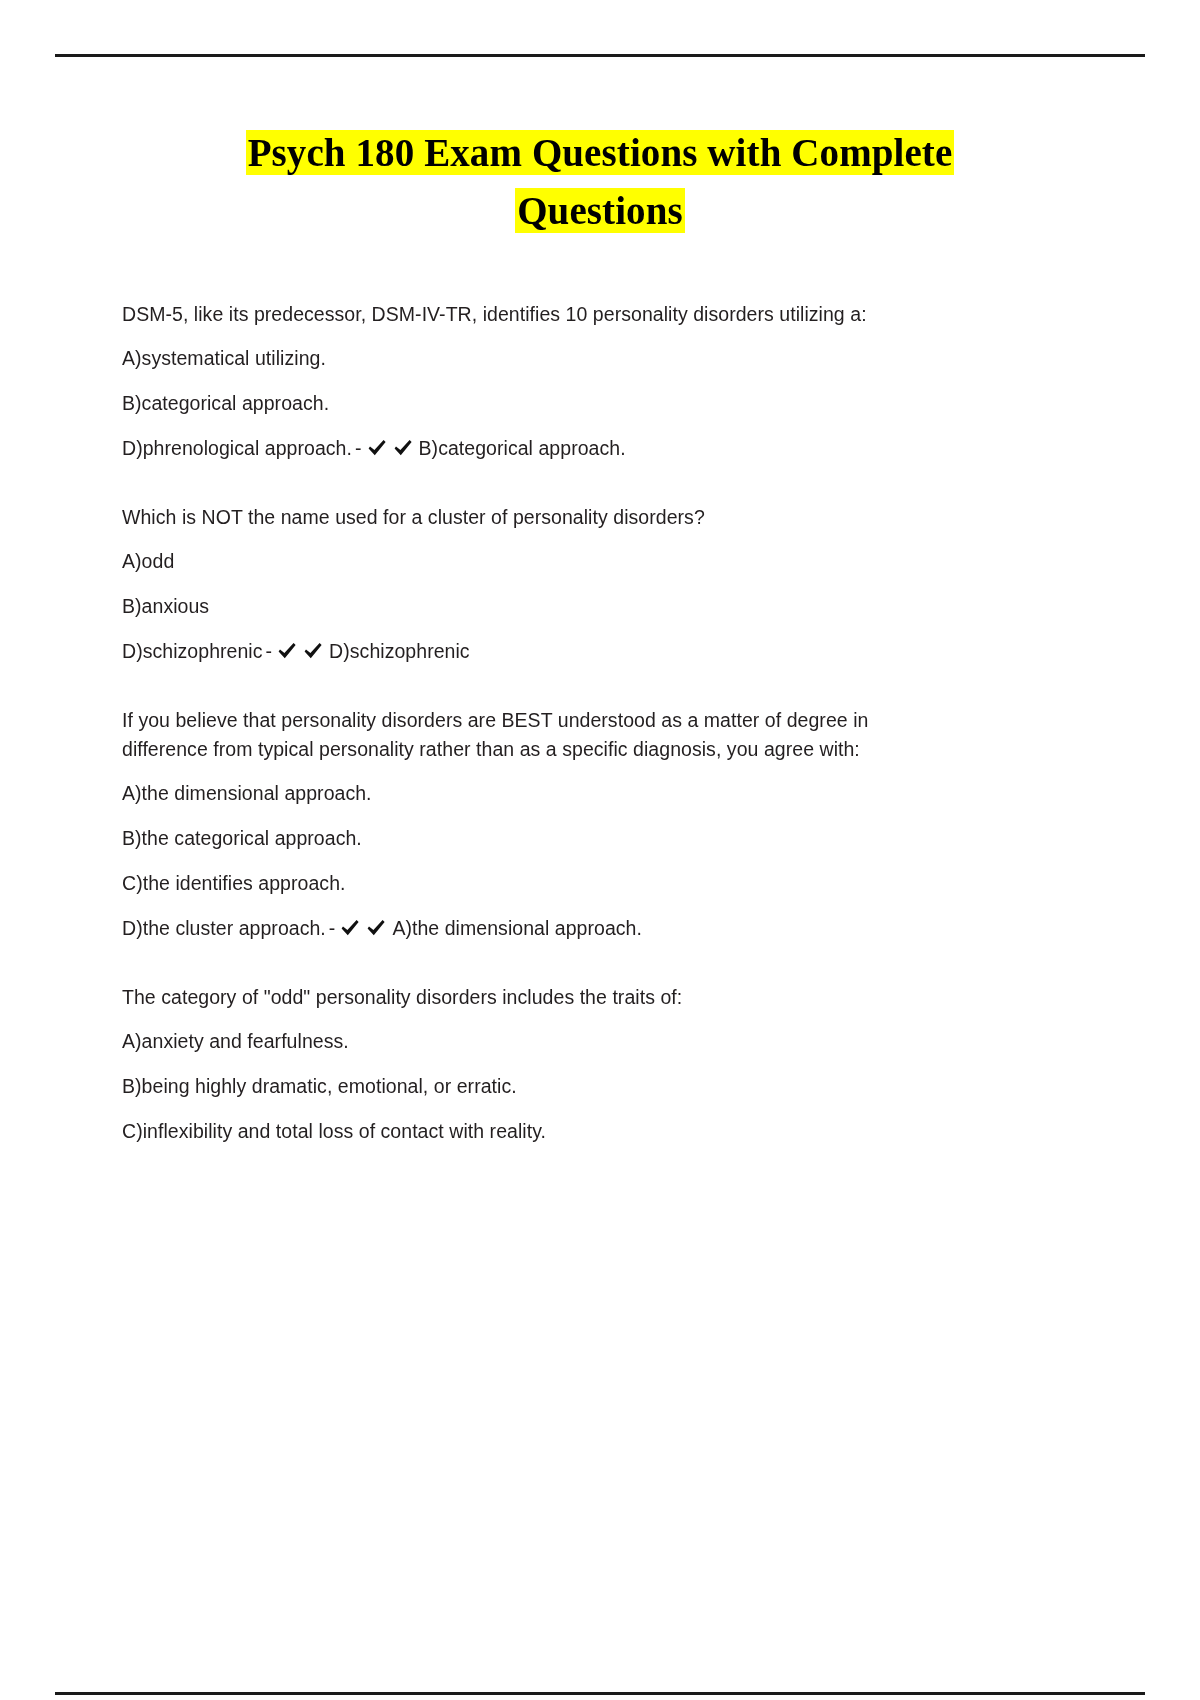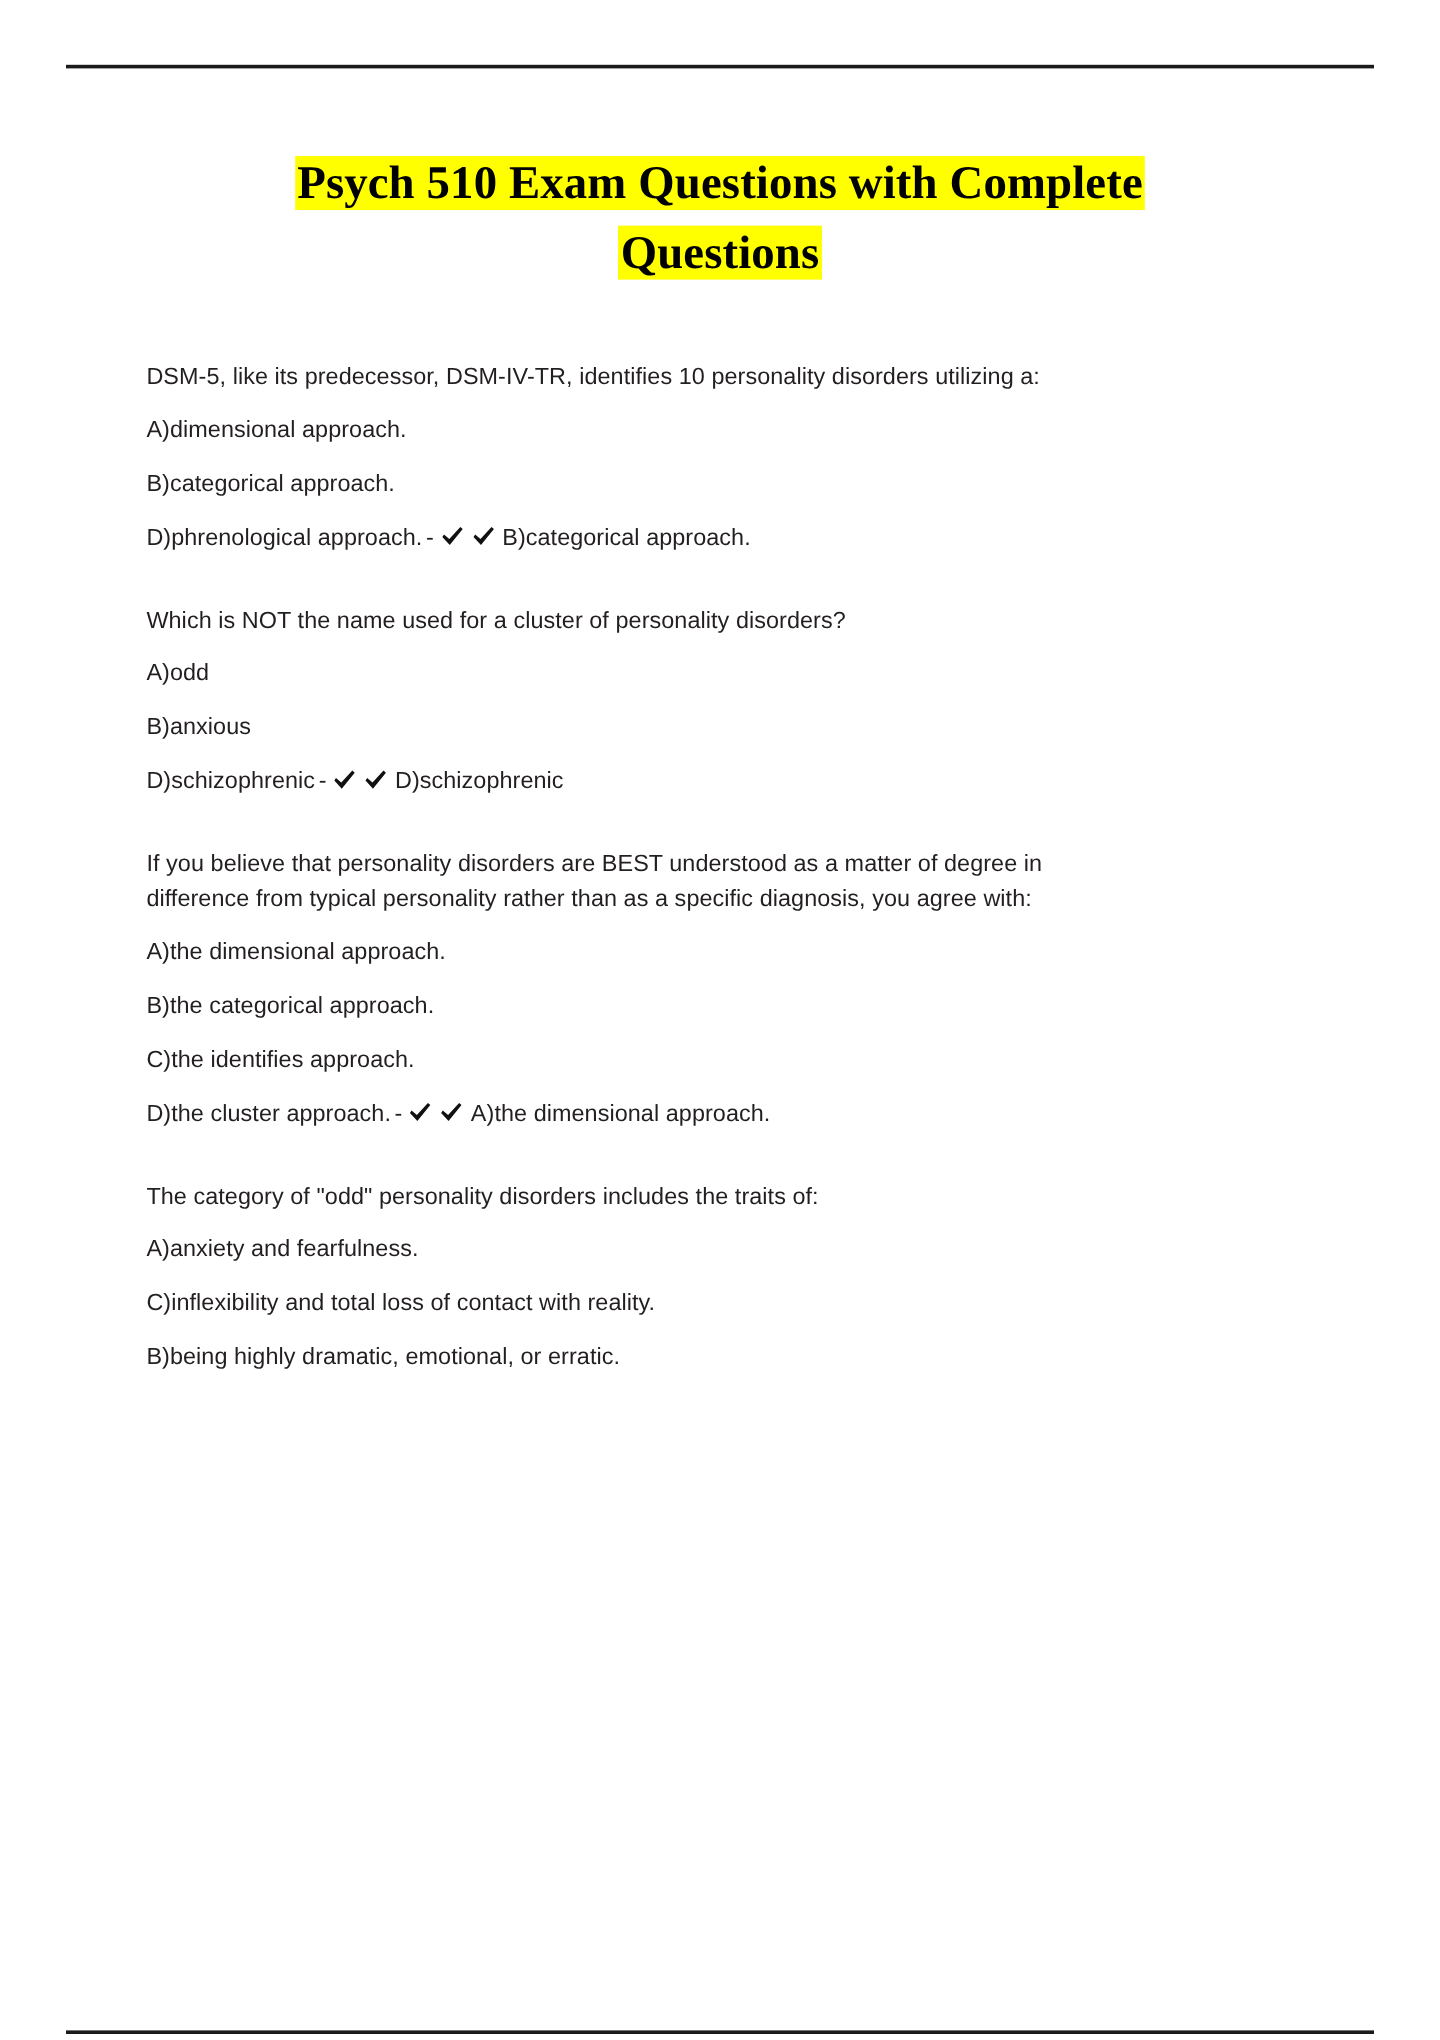--- a/index.html
+++ b/index.html
@@ -99,28 +99,28 @@
   }
 </style>
 </head>
 <body>
 
 <div class="page">
 
   <div class="rule rule-top"></div>
 
   <div class="doc-title">
-    <span class="hl">Psych 510 Exam Questions with Complete</span><br>
+    <span class="hl">Psych 180 Exam Questions with Complete</span><br>
     <span class="hl">Questions</span>
   </div>
 
   <div class="content" id="content">
       <div class="qblock">
         <p class="stem">DSM-5, like its predecessor, DSM-IV-TR, identifies 10 personality disorders utilizing a:</p>
-        <p class="opt"><span>A)dimensional approach.</span></p>
+        <p class="opt"><span>A)systematical utilizing.</span></p>
         <p class="opt"><span>B)categorical approach.</span></p>
         <p class="opt"><span>D)phrenological approach.</span><span class="dash">-</span><span class="check"><svg width="20" height="18" viewBox="0 0 20 18" aria-hidden="true">
               <path d="M1.6 9.4 L3.0 7.4 L7.4 11.1 L16.6 1.1 L18.6 2.9 L7.8 16.2 Z" fill="#111111"></path>
             </svg></span><span class="check"><svg width="20" height="18" viewBox="0 0 20 18" aria-hidden="true">
               <path d="M1.6 9.4 L3.0 7.4 L7.4 11.1 L16.6 1.1 L18.6 2.9 L7.8 16.2 Z" fill="#111111"></path>
             </svg></span><span class="ans">B)categorical approach.</span></p>
       </div>
       <div class="qblock">
         <p class="stem">Which is NOT the name used for a cluster of personality disorders?</p>
         <p class="opt"><span>A)odd</span></p>
@@ -138,20 +138,20 @@
         <p class="opt"><span>C)the identifies approach.</span></p>
         <p class="opt"><span>D)the cluster approach.</span><span class="dash">-</span><span class="check"><svg width="20" height="18" viewBox="0 0 20 18" aria-hidden="true">
               <path d="M1.6 9.4 L3.0 7.4 L7.4 11.1 L16.6 1.1 L18.6 2.9 L7.8 16.2 Z" fill="#111111"></path>
             </svg></span><span class="check"><svg width="20" height="18" viewBox="0 0 20 18" aria-hidden="true">
               <path d="M1.6 9.4 L3.0 7.4 L7.4 11.1 L16.6 1.1 L18.6 2.9 L7.8 16.2 Z" fill="#111111"></path>
             </svg></span><span class="ans">A)the dimensional approach.</span></p>
       </div>
       <div class="qblock">
         <p class="stem">The category of "odd" personality disorders includes the traits of:</p>
         <p class="opt"><span>A)anxiety and fearfulness.</span></p>
+        <p class="opt"><span>B)being highly dramatic, emotional, or erratic.</span></p>
         <p class="opt"><span>C)inflexibility and total loss of contact with reality.</span></p>
-        <p class="opt"><span>B)being highly dramatic, emotional, or erratic.</span></p>
       </div>
     </div>
 
   <div class="rule rule-bottom"></div>
 
 </div>
 
 </body></html>

